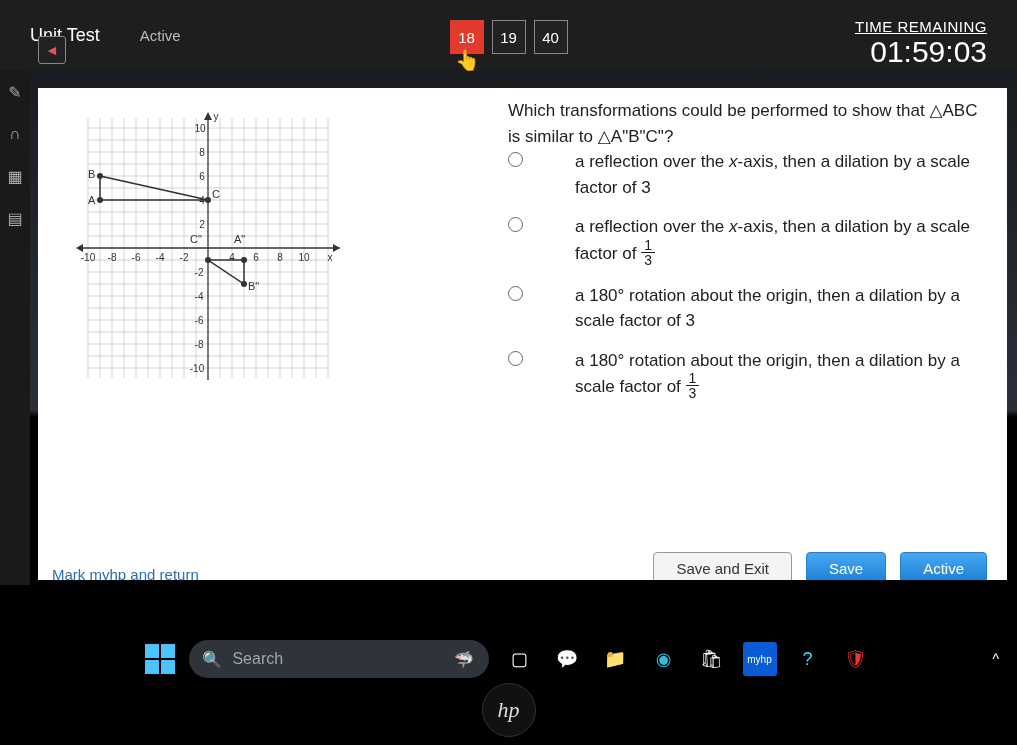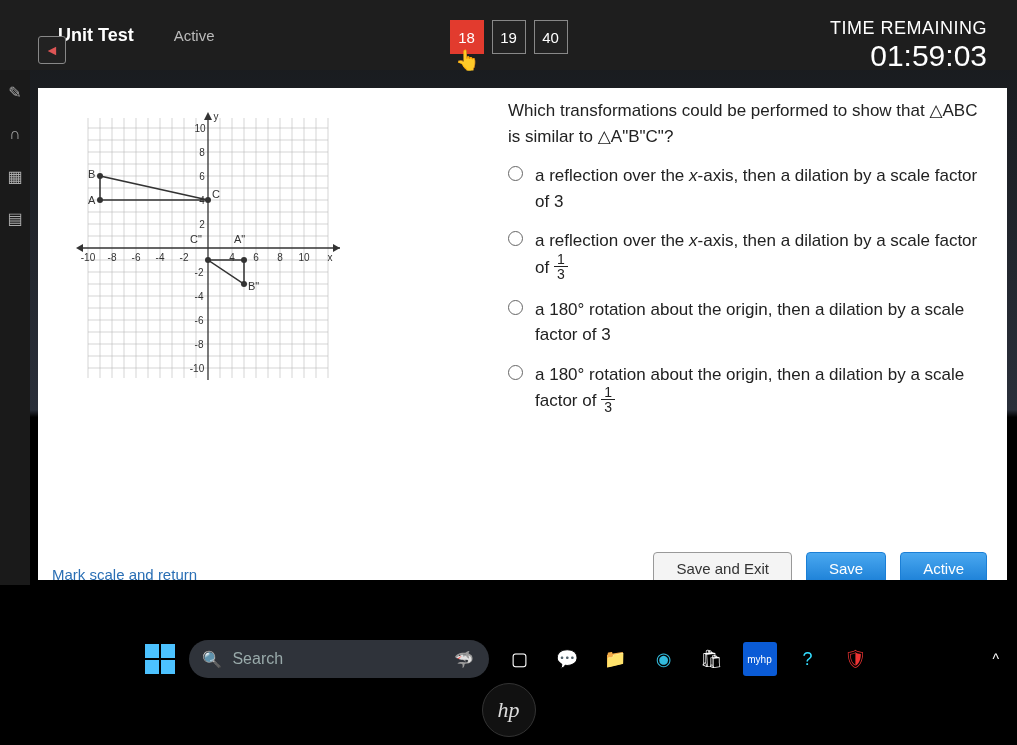--- a/index.html
+++ b/index.html
@@ -19,21 +19,21 @@
   .topbar {
     position: absolute;
     top: 0; left: 0; right: 0;
     height: 70px;
     background: #1e1e1e;
     color: #e0e0e0;
     display: flex;
     align-items: center;
     padding: 0 30px;
   }
-  .topbar .title { font-size: 18px; font-weight: bold; margin-right: 20px; color:#fff;margin-left:28px;}
+  .topbar .title { font-size: 18px; font-weight: normal; margin-right: 20px; color:#fff;}
   .topbar .active { font-size: 15px; color: #bbb; margin-left: 20px; }
   .toolbar {
     position: absolute;
     top: 20px; left: 0; right: 0;
     display:flex;
     align-items:center;
     justify-content:center;
     gap:8px;
     pointer-events:none;
   }
@@ -66,21 +66,21 @@
     font-size:20px;
     color:#fff;
   }
   .timer {
     position:absolute;
     right:30px;
     top:18px;
     text-align:right;
     color:#fff;
   }
-  .timer .lbl { font-size:18px; letter-spacing:0.5px;}
+  .timer .lbl { font-size:15px; letter-spacing:0.5px;text-decoration:underline;}
   .timer .val { font-size:30px; font-weight:400;}
   .sidebar {
     position:absolute;
     left:0; top:70px;
     width:30px;
     bottom:160px;
     background:#1a1a1a;
     display:flex;
     flex-direction:column;
     align-items:center;
@@ -109,36 +109,36 @@
   }
   .graph-area svg { width:100%; height:100%; }
   .question {
     position:absolute;
     left:470px; right:20px;
     top:10px;
     font-size:17px;
     color:#222;
     line-height:1.5;
   }
-  .question p { margin-bottom:14px; }
+  .question p { }
   .opt {
     display:flex;
     align-items:flex-start;
     gap:12px;
     margin-bottom:14px;
     cursor:pointer;
   }
   .opt .radio {
     width:15px; height:15px;
     border:1.5px solid #666;
     border-radius:50%;
     flex-shrink:0;
     margin-top:3px;
   }
-  .opt .text { flex:1; line-height:1.5;}
+  .opt .text { flex:1; line-height:1.5;margin-left:40px;}
   .frac {
     display:inline-block;
     vertical-align:middle;
     text-align:center;
     font-size:14px;
     line-height:1;
     position:relative;
     top:-2px;
   }
   .frac .n { display:block; border-bottom:1px solid #222; padding:0 3px;}
@@ -394,21 +394,21 @@
       </div>
 
       <div class="opt">
         <div class="radio"></div>
         <div class="text">
           <span>a 180° rotation about the origin, then a dilation by a scale factor of </span><span class="frac"><span class="n">1</span><span class="d">3</span></span>
         </div>
       </div>
     </div>
 
-    <a class="mark-link">Mark scale and return</a>
+    <a class="mark-link">Mark myhp and return</a>
     <div class="bottombar">
       <div class="btn light">Save and Exit</div>
       <div class="btn blue">Save</div>
       <div class="btn blue">Active</div>
     </div>
   </div>
 
   <div class="taskbar">
     <div class="start-icon">
         <span></span>

